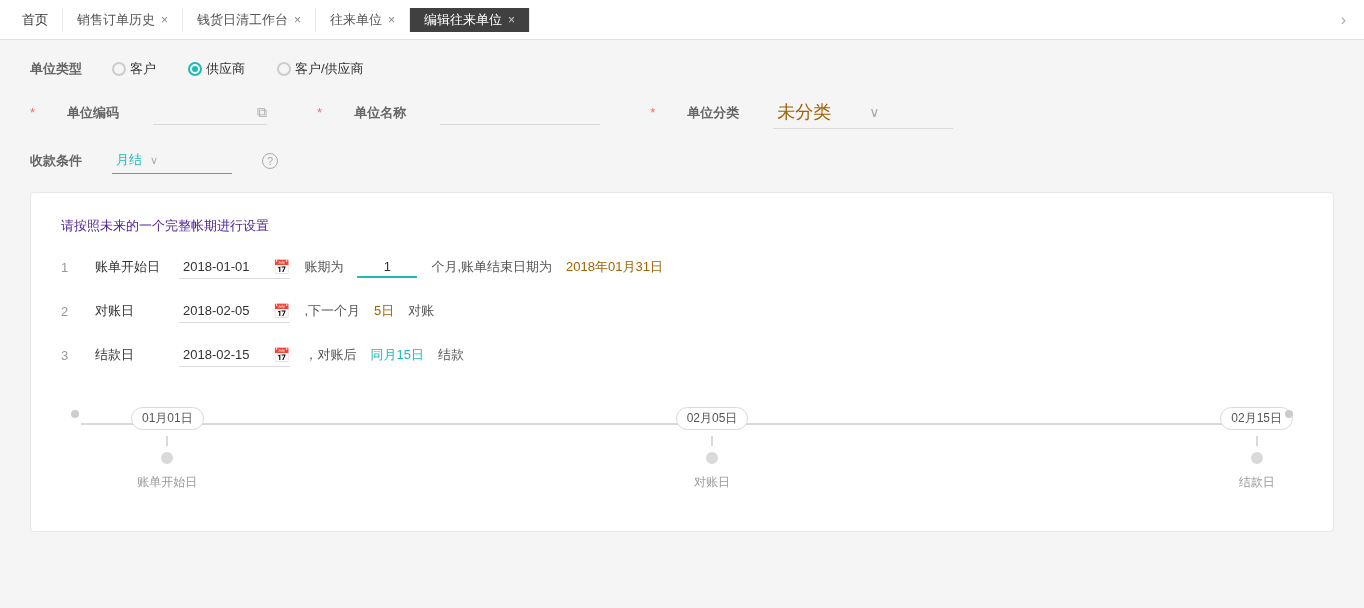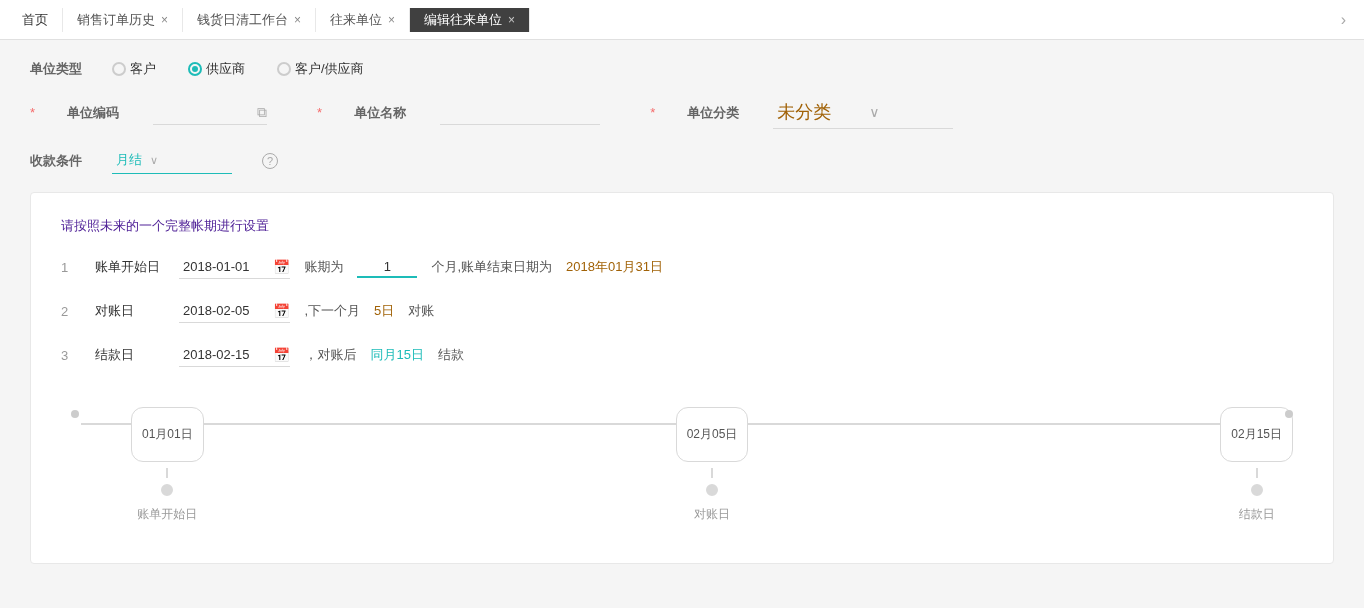--- a/index.html
+++ b/index.html
@@ -257,21 +257,21 @@
       border-radius: 50%;
       background: #fff;
       border: 2px solid #d9d9d9;
       position: relative;
       z-index: 1;
     }
     .node-circle.endpoint { background: #d9d9d9; }
     .node-label-box {
       border: 1px solid #d9d9d9;
       border-radius: 12px;
-      padding: 18px 10px;
+      padding: 2px 10px;
       font-size: 12px;
       color: #555;
       background: #fff;
       white-space: nowrap;
     }
     .node-desc {
       font-size: 12px;
       color: #999;
       margin-top: 4px;
     }

